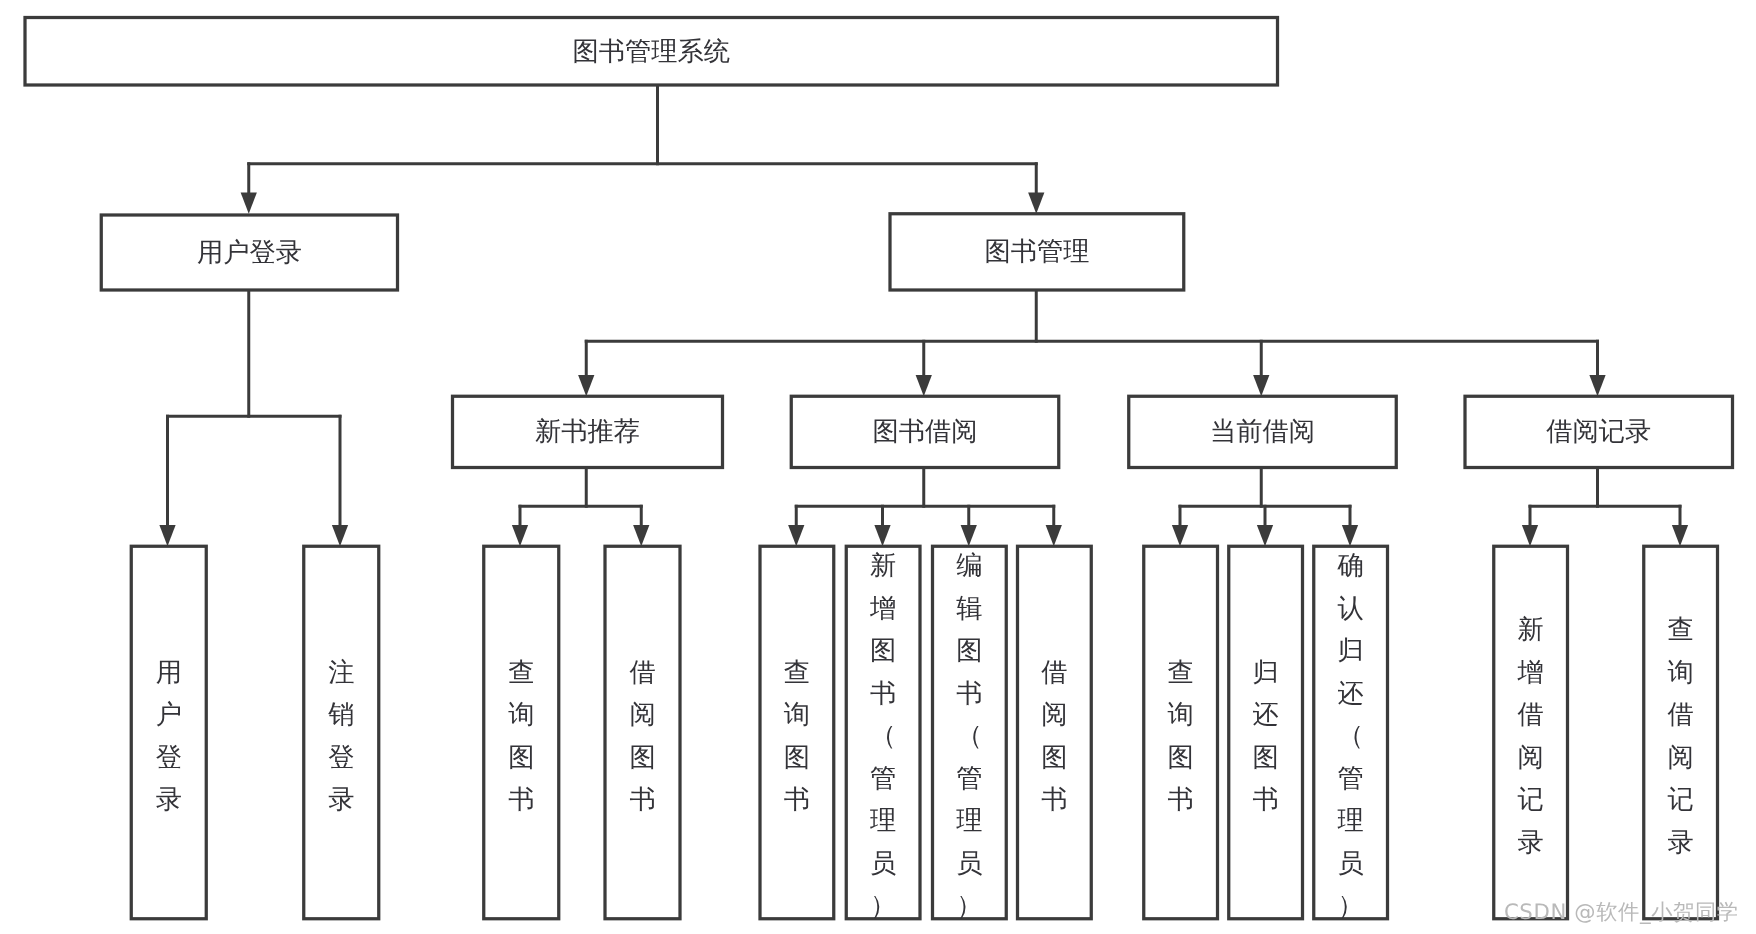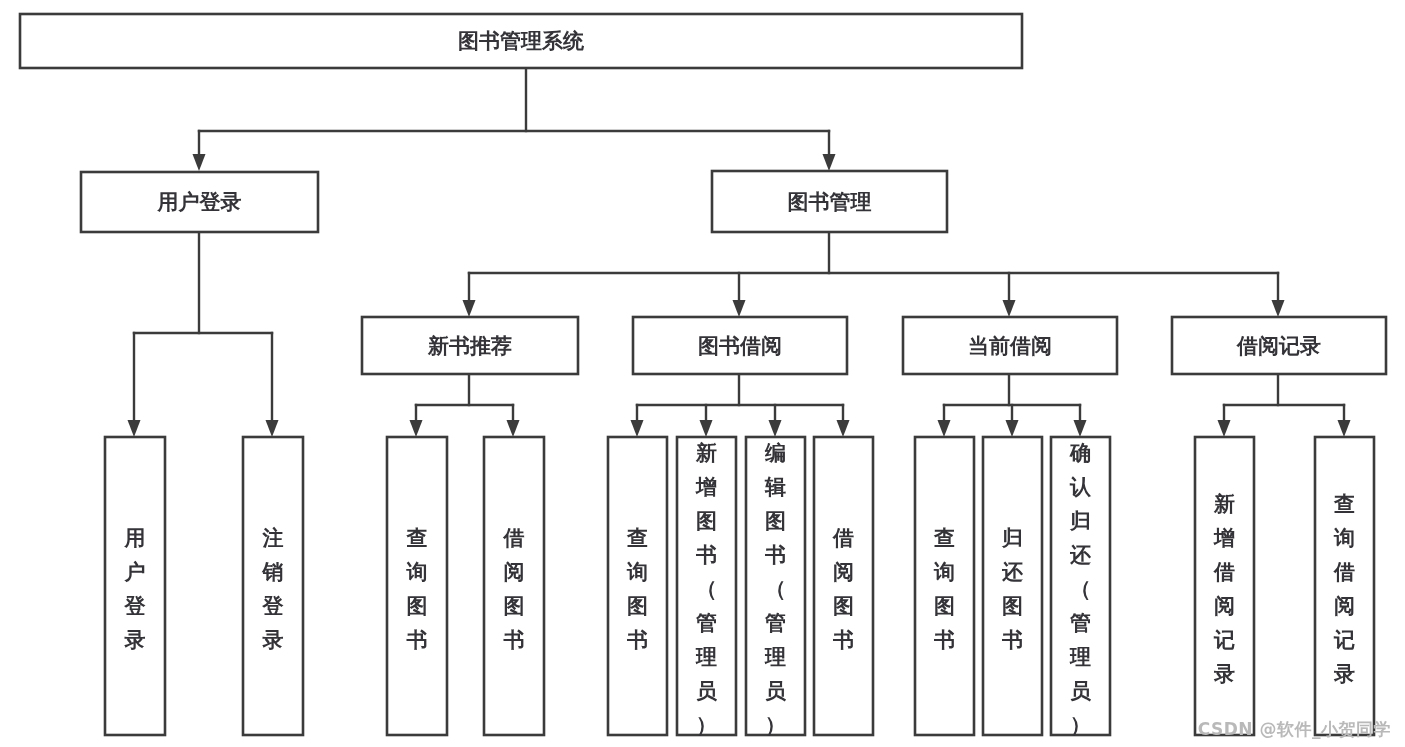--- a/index.html
+++ b/index.html
@@ -12,21 +12,20 @@
     width: 1405px;
     height: 747px;
     overflow: hidden;
     font-family: "DejaVu Sans", "Liberation Sans", sans-serif;
   }
   #diagram-root {
     position: relative;
     width: 1405px;
     height: 747px;
     background: #ffffff;
-    font-weight: bold;
   }
   svg#tree-svg {
     position: absolute;
     left: 0;
     top: 0;
     width: 1405px;
     height: 747px;
   }
   .node-box {
     fill: #ffffff;

